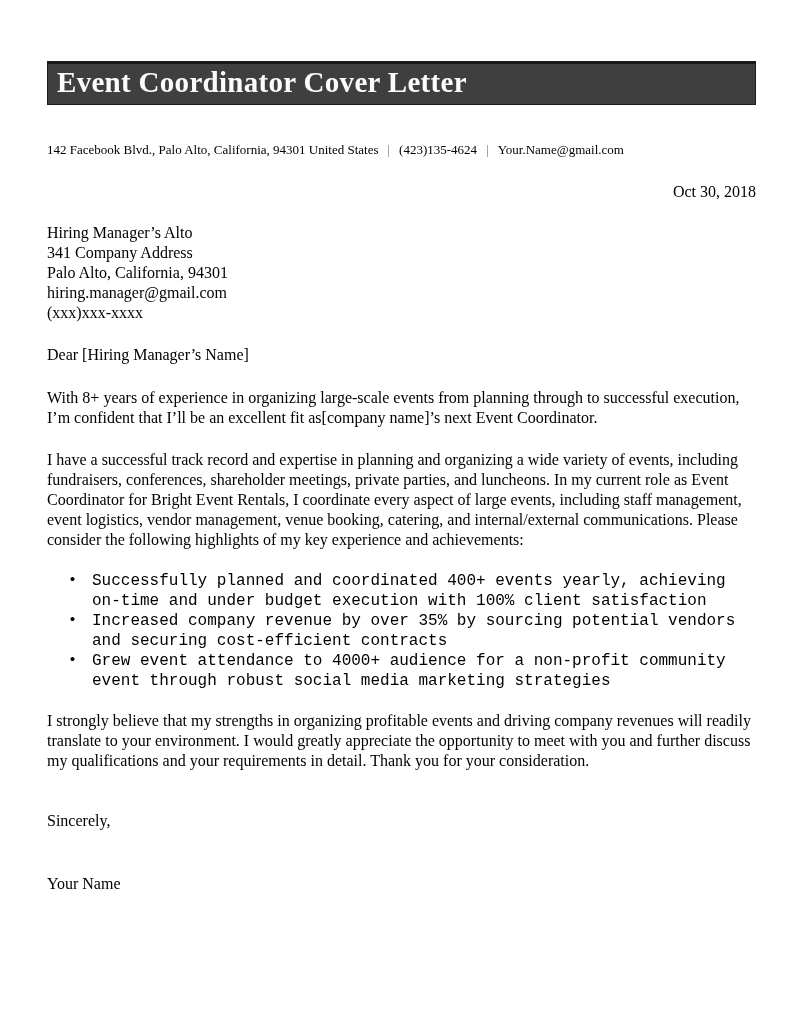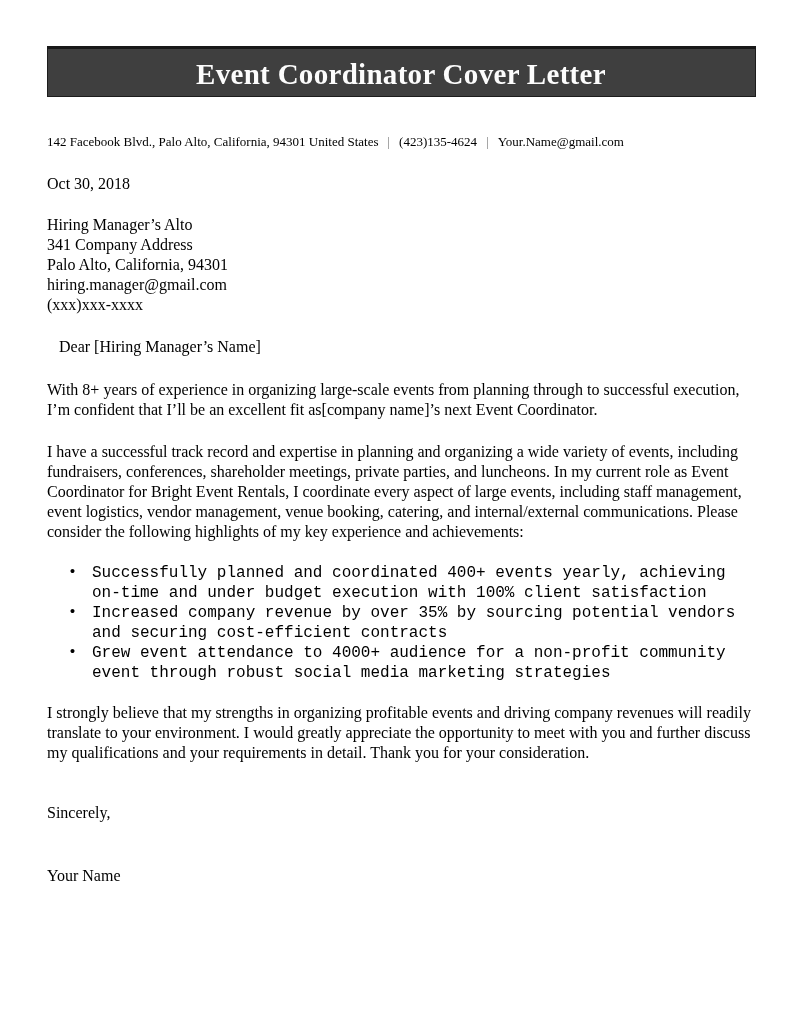--- a/index.html
+++ b/index.html
@@ -14,23 +14,22 @@
     font-family: "Liberation Serif", "DejaVu Serif", serif;
     font-size: 16px;
     line-height: 20px;
     color: #000000;
     overflow: hidden;
   }
   .banner {
     background: #3f3f3f;
     border: 1px solid #1c1c1c;
     border-top: 3px solid #181818;
-    padding: 8px 10px 5px 9px;
-    margin: 0 0 11px 0;
-    text-align: center;
+    padding: 1px 10px 5px 9px;
+    margin: 15px 0 11px 0;
   }
   .banner h1 {
     margin: 0;
     font-size: 29px;
     line-height: 34px;
     font-weight: 700;
     color: #fcfcfc;
     letter-spacing: 0.3px;
   }
   .contact-line {
@@ -39,23 +38,23 @@
     white-space: nowrap;
     margin-top: 36px;
   }
   .contact-line .sep {
     display: inline-block;
     margin: 0 9px;
     transform: scaleX(0.6);
     color: #1a1a1a;
   }
   p { margin: 0; }
-  .date       { margin-top: 23px; }
+  .date       { margin-top: 23px; text-align: right; }
   .recipient  { margin-top: 21px; }
-  .salutation { margin-top: 22px; margin-left: 12px; }
+  .salutation { margin-top: 22px; }
   .para-intro   { margin-top: 23px; max-width: 712px; }
   .para-body    { margin-top: 22px; max-width: 712px; }
   ul.achievements {
     list-style: none;
     margin: 21px 0 0 0;
     padding: 0;
     max-width: 700px;
     font-family: Liberation Mono, monospace;
   }
   ul.achievements li {

